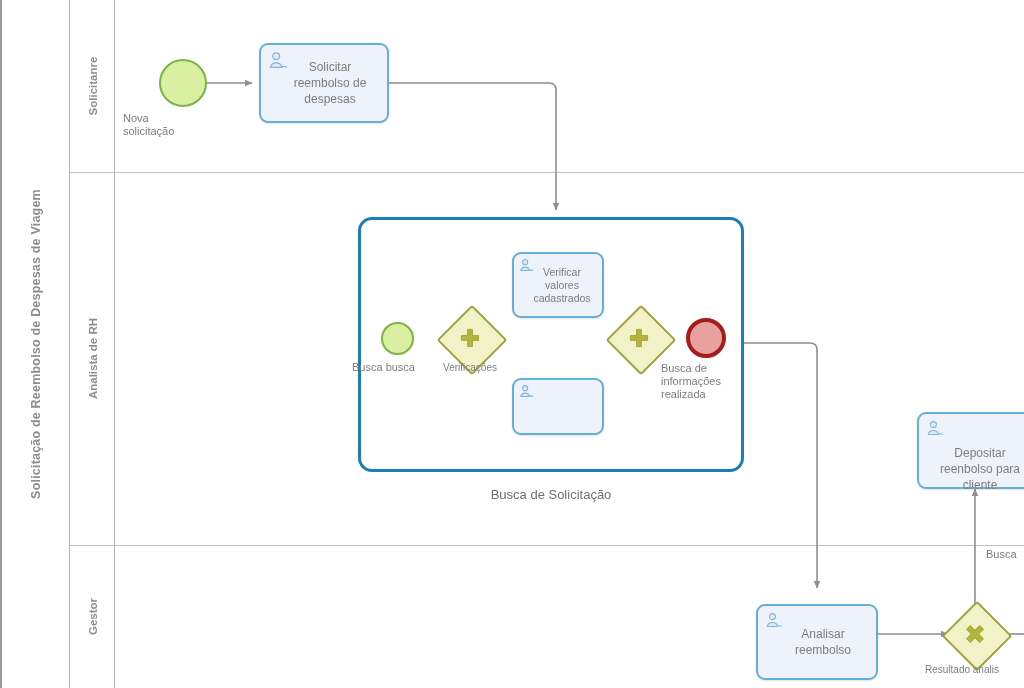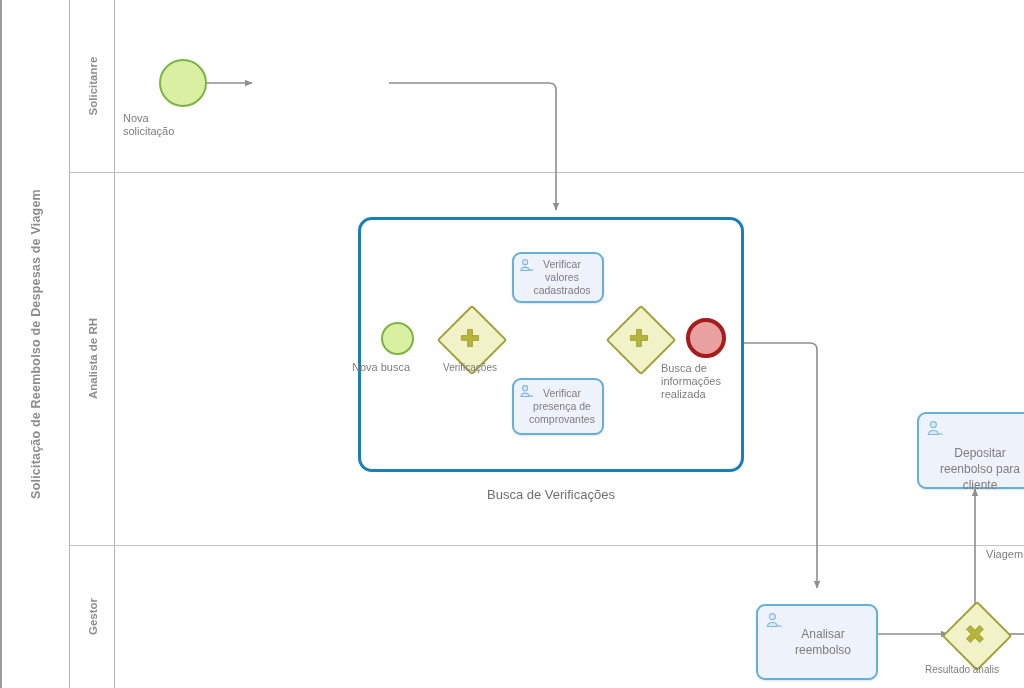--- a/index.html
+++ b/index.html
@@ -180,57 +180,66 @@
 
     <path d="M975,608 L975,489" stroke="#8f8f8f" stroke-width="1.6" fill="none" marker-end="url(#arr)"></path>
 
     <path d="M1001,634 L1024,634" stroke="#8f8f8f" stroke-width="1.6" fill="none"></path>
   </svg>
 
   <div class="node event start" style="left:159px;top:59px;width:48px;height:48px;"></div>
   <div class="ev-label" style="left:123px;top:112px;width:120px;">Nova
 solicitação</div>
 
+  <div class="node task" style="left:259px;top:43px;width:130px;height:80px;">
+    <span class="uicon">
+      <svg viewBox="0 0 20 18" width="20" height="18">
+        <circle cx="8.2" cy="5.2" r="3.4" fill="#dbeaf6" stroke="#7fb8da" stroke-width="1.2"></circle>
+        <path d="M2.4,16.4 a5.9,5.6 0 0 1 11.6,0 z" fill="#dbeaf6" stroke="#7fb8da" stroke-width="1.2"></path>
+        <path d="M13.3,16.4 a4.6,4.4 0 0 1 5.4,0" fill="none" stroke="#7fb8da" stroke-width="1.2"></path>
+      </svg>
+    </span>
+    <span class="task-text" style="padding-left:12px;">Solicitar reembolso de despesas</span>
+  </div>
 
   <div class="node subprocess" style="left:358px;top:217px;width:386px;height:255px;"></div>
-  <div class="sub-label" style="left:401px;top:487px;width:300px;">Busca de Verificações</div>
+  <div class="sub-label" style="left:401px;top:487px;width:300px;">Busca de Solicitação</div>
 
   <div class="node event start" style="left:381px;top:322px;width:33px;height:33px;"></div>
-  <div class="ev-label" style="left:352px;top:361px;width:92px;">Nova busca</div>
+  <div class="ev-label" style="left:352px;top:361px;width:92px;">Busca busca</div>
 
   <div class="gw-wrap" style="left:447px;top:315px;">
     <div class="gateway"></div>
     <div class="gw-glyph">
       <svg viewBox="0 0 24 24" width="24" height="24">
         <path d="M9.6,3.4 h4.8 v6.2 h6.2 v4.8 h-6.2 v6.2 h-4.8 v-6.2 h-6.2 v-4.8 h6.2 z" fill="#b5b53a" stroke="#9a9a2c" stroke-width="0.8"></path>
       </svg>
     </div>
   </div>
   <div class="gw-label" style="left:420px;top:361px;width:100px;">Verificações</div>
 
-  <div class="node task" style="left:512px;top:252px;width:92px;height:51px;">
+  <div class="node task" style="left:512px;top:252px;width:92px;height:66px;">
     <span class="uicon" style="left:5px;top:4px;width:15px;height:14px;">
       <svg viewBox="0 0 20 18" width="15" height="14">
         <circle cx="8.2" cy="5.2" r="3.4" fill="#dbeaf6" stroke="#7fb8da" stroke-width="1.4"></circle>
         <path d="M2.4,16.4 a5.9,5.6 0 0 1 11.6,0 z" fill="#dbeaf6" stroke="#7fb8da" stroke-width="1.4"></path>
         <path d="M13.3,16.4 a4.6,4.4 0 0 1 5.4,0" fill="none" stroke="#7fb8da" stroke-width="1.4"></path>
       </svg>
     </span>
     <span class="task-text" style="font-size:10.5px;line-height:13px;padding-left:8px;">Verificar valores cadastrados</span>
   </div>
 
   <div class="node task" style="left:512px;top:378px;width:92px;height:57px;">
     <span class="uicon" style="left:5px;top:4px;width:15px;height:14px;">
       <svg viewBox="0 0 20 18" width="15" height="14">
         <circle cx="8.2" cy="5.2" r="3.4" fill="#dbeaf6" stroke="#7fb8da" stroke-width="1.4"></circle>
         <path d="M2.4,16.4 a5.9,5.6 0 0 1 11.6,0 z" fill="#dbeaf6" stroke="#7fb8da" stroke-width="1.4"></path>
         <path d="M13.3,16.4 a4.6,4.4 0 0 1 5.4,0" fill="none" stroke="#7fb8da" stroke-width="1.4"></path>
       </svg>
     </span>
-    <span class="task-text" style="font-size:10.5px;line-height:13px;padding-left:8px;">Verificar presença de comprovantes</span>
   </div>
 
   <div class="gw-wrap" style="left:616px;top:315px;">
     <div class="gateway"></div>
     <div class="gw-glyph">
       <svg viewBox="0 0 24 24" width="24" height="24">
         <path d="M9.6,3.4 h4.8 v6.2 h6.2 v4.8 h-6.2 v6.2 h-4.8 v-6.2 h-6.2 v-4.8 h6.2 z" fill="#b5b53a" stroke="#9a9a2c" stroke-width="0.8"></path>
       </svg>
     </div>
   </div>
@@ -244,21 +253,21 @@
     <span class="uicon">
       <svg viewBox="0 0 20 18" width="18" height="16">
         <circle cx="8.2" cy="5.2" r="3.4" fill="#dbeaf6" stroke="#7fb8da" stroke-width="1.2"></circle>
         <path d="M2.4,16.4 a5.9,5.6 0 0 1 11.6,0 z" fill="#dbeaf6" stroke="#7fb8da" stroke-width="1.2"></path>
         <path d="M13.3,16.4 a4.6,4.4 0 0 1 5.4,0" fill="none" stroke="#7fb8da" stroke-width="1.2"></path>
       </svg>
     </span>
     <span class="task-text" style="padding-left:10px;margin-top:36px;">Depositar reenbolso para cliente</span>
   </div>
 
-  <div class="flow-label" style="left:986px;top:548px;">Viagem</div>
+  <div class="flow-label" style="left:986px;top:548px;">Busca</div>
 
   <div class="node task" style="left:756px;top:596px;width:122px;height:76px;margin-top:8px;">
     <span class="uicon">
       <svg viewBox="0 0 20 18" width="18" height="16">
         <circle cx="8.2" cy="5.2" r="3.4" fill="#dbeaf6" stroke="#7fb8da" stroke-width="1.2"></circle>
         <path d="M2.4,16.4 a5.9,5.6 0 0 1 11.6,0 z" fill="#dbeaf6" stroke="#7fb8da" stroke-width="1.2"></path>
         <path d="M13.3,16.4 a4.6,4.4 0 0 1 5.4,0" fill="none" stroke="#7fb8da" stroke-width="1.2"></path>
       </svg>
     </span>
     <span class="task-text" style="padding-left:12px;">Analisar reembolso</span>

